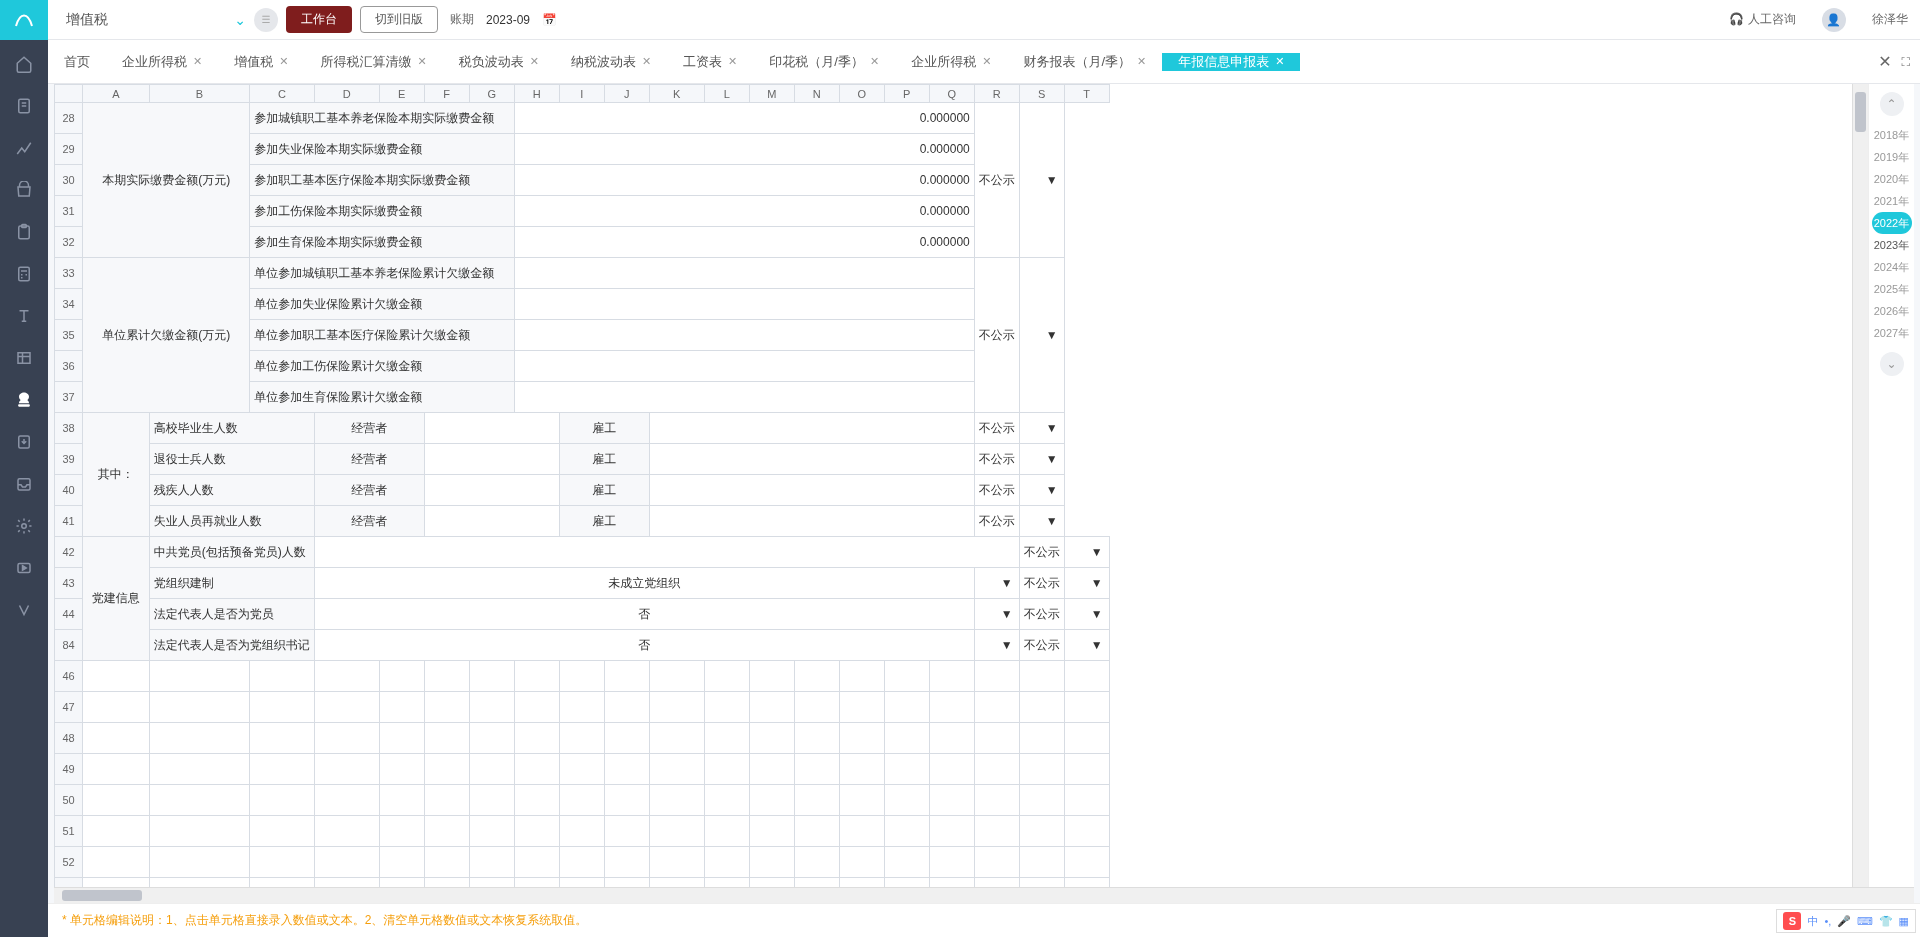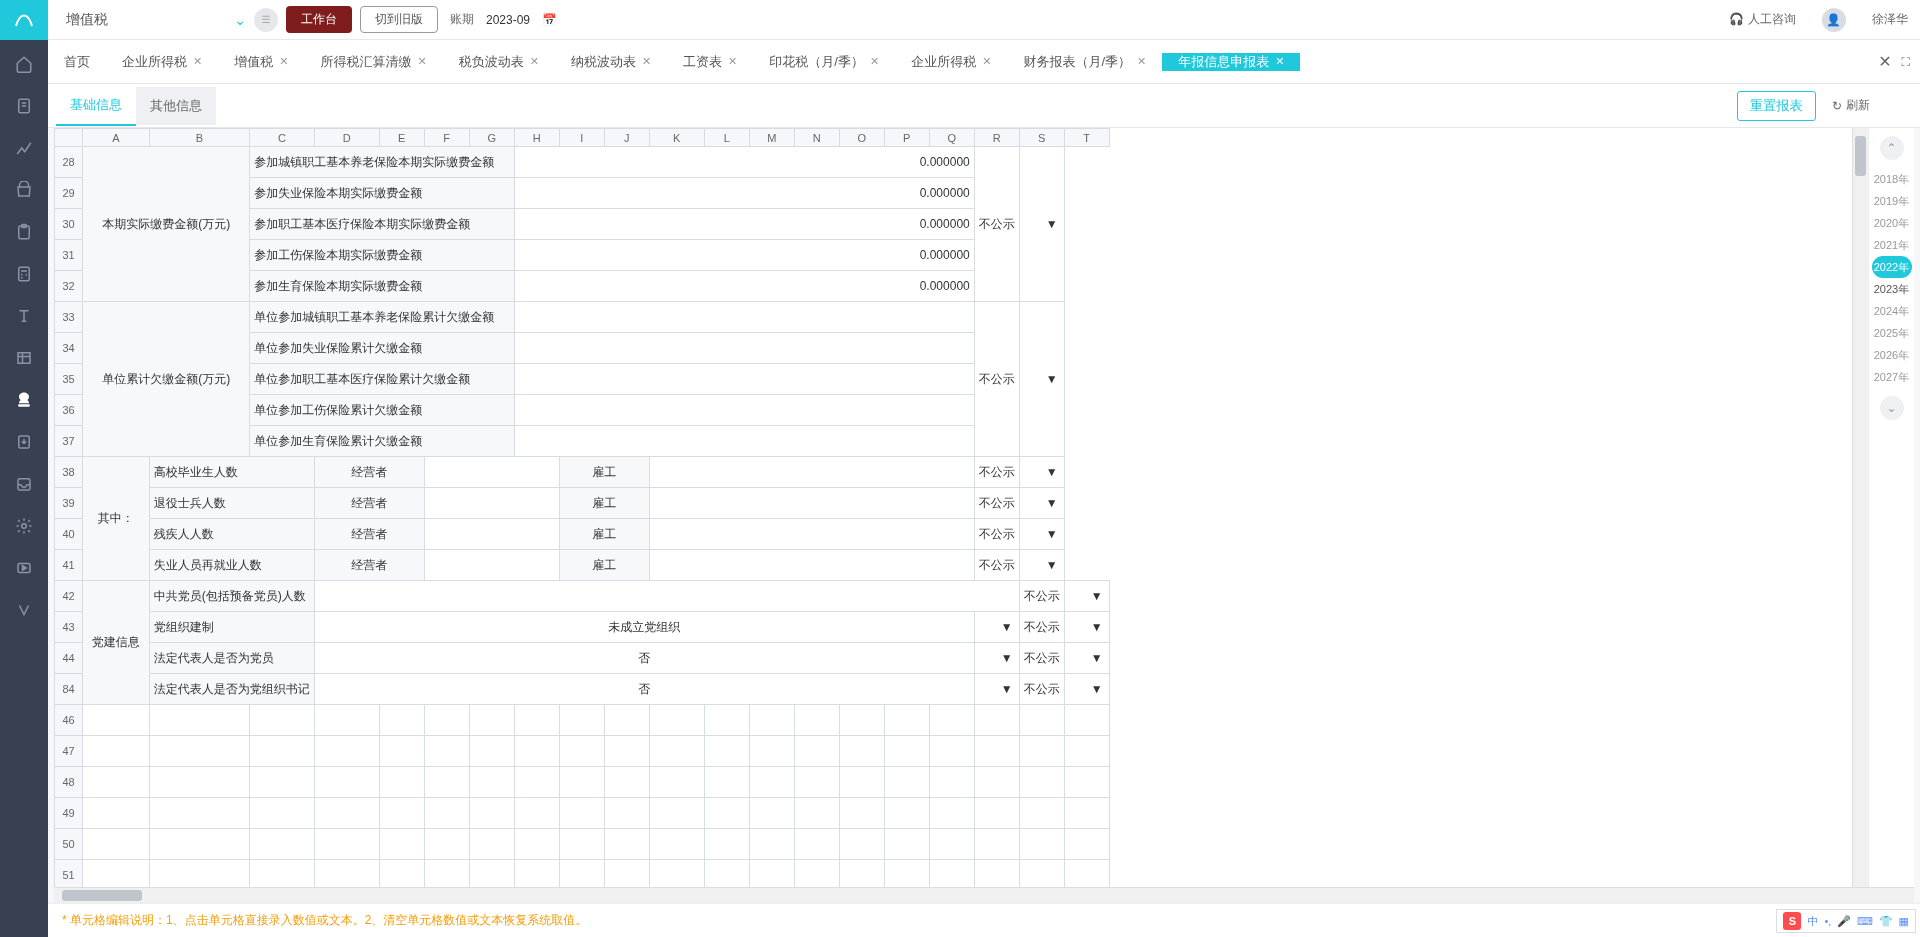--- a/index.html
+++ b/index.html
@@ -219,28 +219,20 @@
         <div class="tab active">
           <span>年报信息申报表</span>
           <span class="tab-close">✕</span>
         </div>
         <div class="tab-controls">
         <span style="font-size:16px">✕</span>
         <span>⛶</span>
       </div>
     </div>
 
-    <div class="subheader">
-      <div class="subtab active">基础信息</div>
-      <div class="subtab inactive">其他信息</div>
-      <div class="subheader-right">
-        <button class="btn-reset">重置报表</button>
-        <span class="refresh">↻ <span>刷新</span></span>
-      </div>
-    </div>
 
     <div class="sheet-wrap">
       <div class="sheet">
         <table id="grid">
             <tbody>
               <tr class="col-header">
                 <th class="corner"></th>
                 <th style="min-width:55px">A</th>
                 <th style="min-width:60px">B</th>
                 <th style="min-width:45px">C</th>

